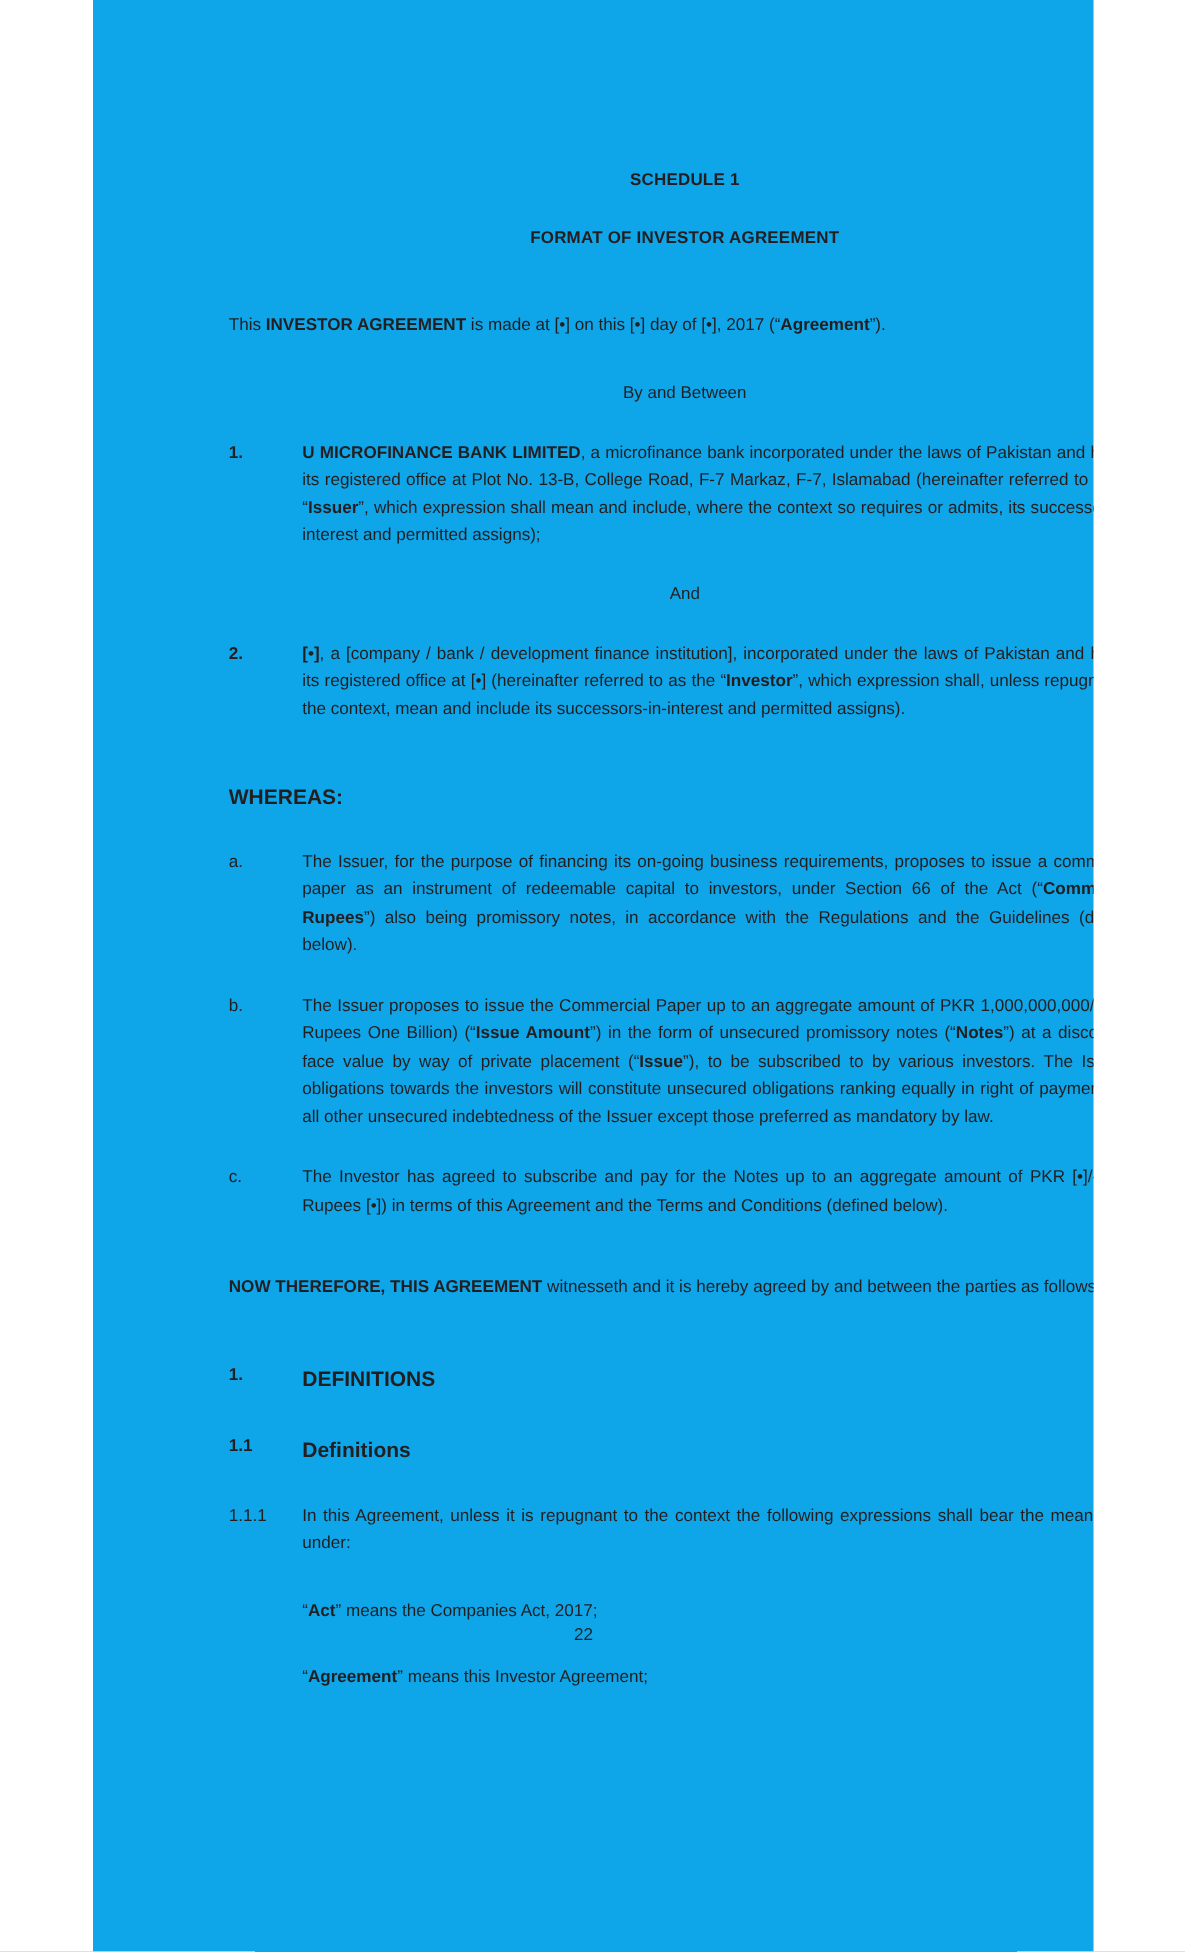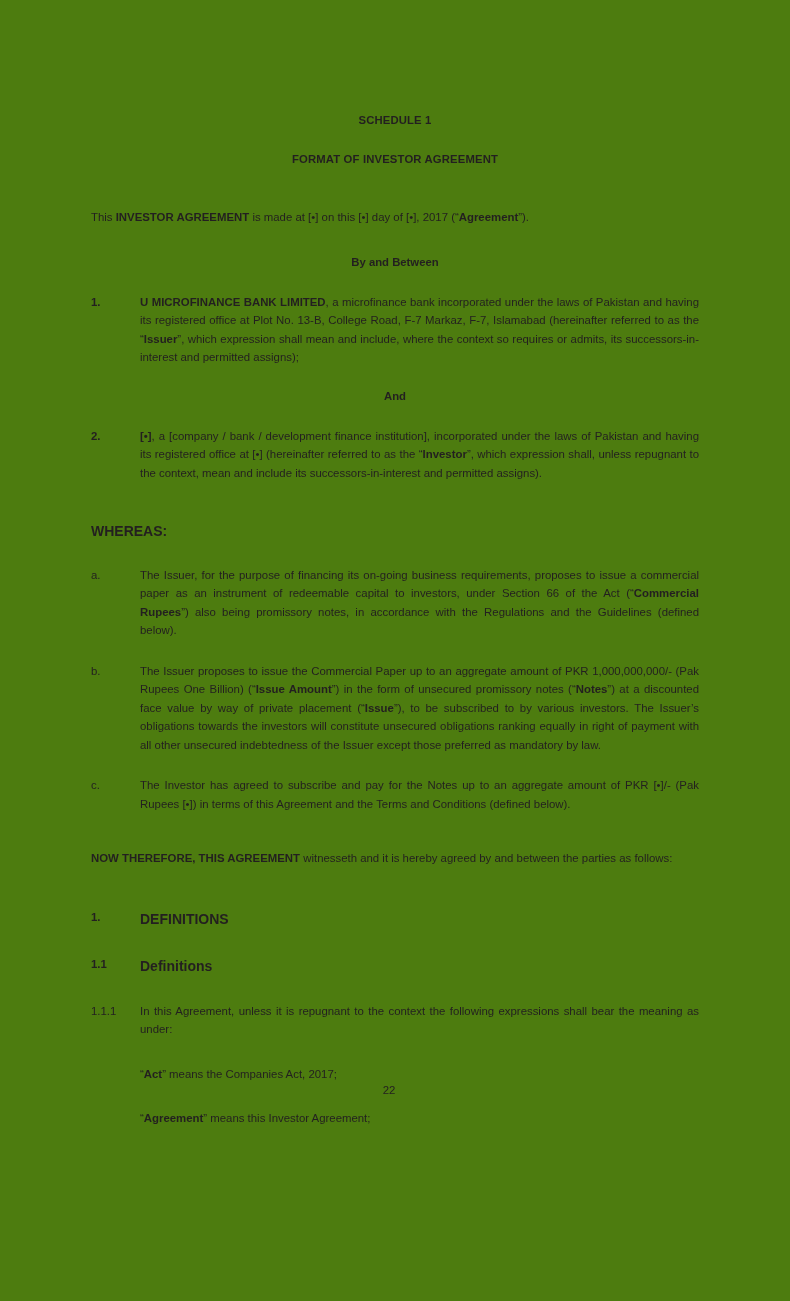--- a/index.html
+++ b/index.html
@@ -7,24 +7,24 @@
     margin: 0;
     padding: 0;
     background: #ffffff;
   }
   body {
     font-family: "Liberation Sans", sans-serif;
     color: #231f20;
   }
   .page {
     position: relative;
-    width: 790px;
+    width: 667px;
     height: 1301px;
     margin: 0 auto;
-    background: #4d7c0f;
+    background: #0ea5e9;
     overflow: hidden;
     box-sizing: border-box;
   }
   .content {
     position: absolute;
     left: 91px;
     top: 112px;
     width: 608px;
   }
 
@@ -34,21 +34,21 @@
     font-weight: bold;
     font-size: 11.3px;
     letter-spacing: 0.15px;
     line-height: 1.45;
   }
   .h-schedule { margin: 0 0 23px 0; }
   .h-format   { margin: 16px 0 40px 0; }
 
   .center-bold {
     text-align: center;
-    font-weight: bold;
+    font-weight: normal;
     font-size: 11.3px;
     line-height: 1.45;
   }
 
   
   .para {
     font-size: 11.4px;
     line-height: 1.62;
     text-align: justify;
     margin: 0;

